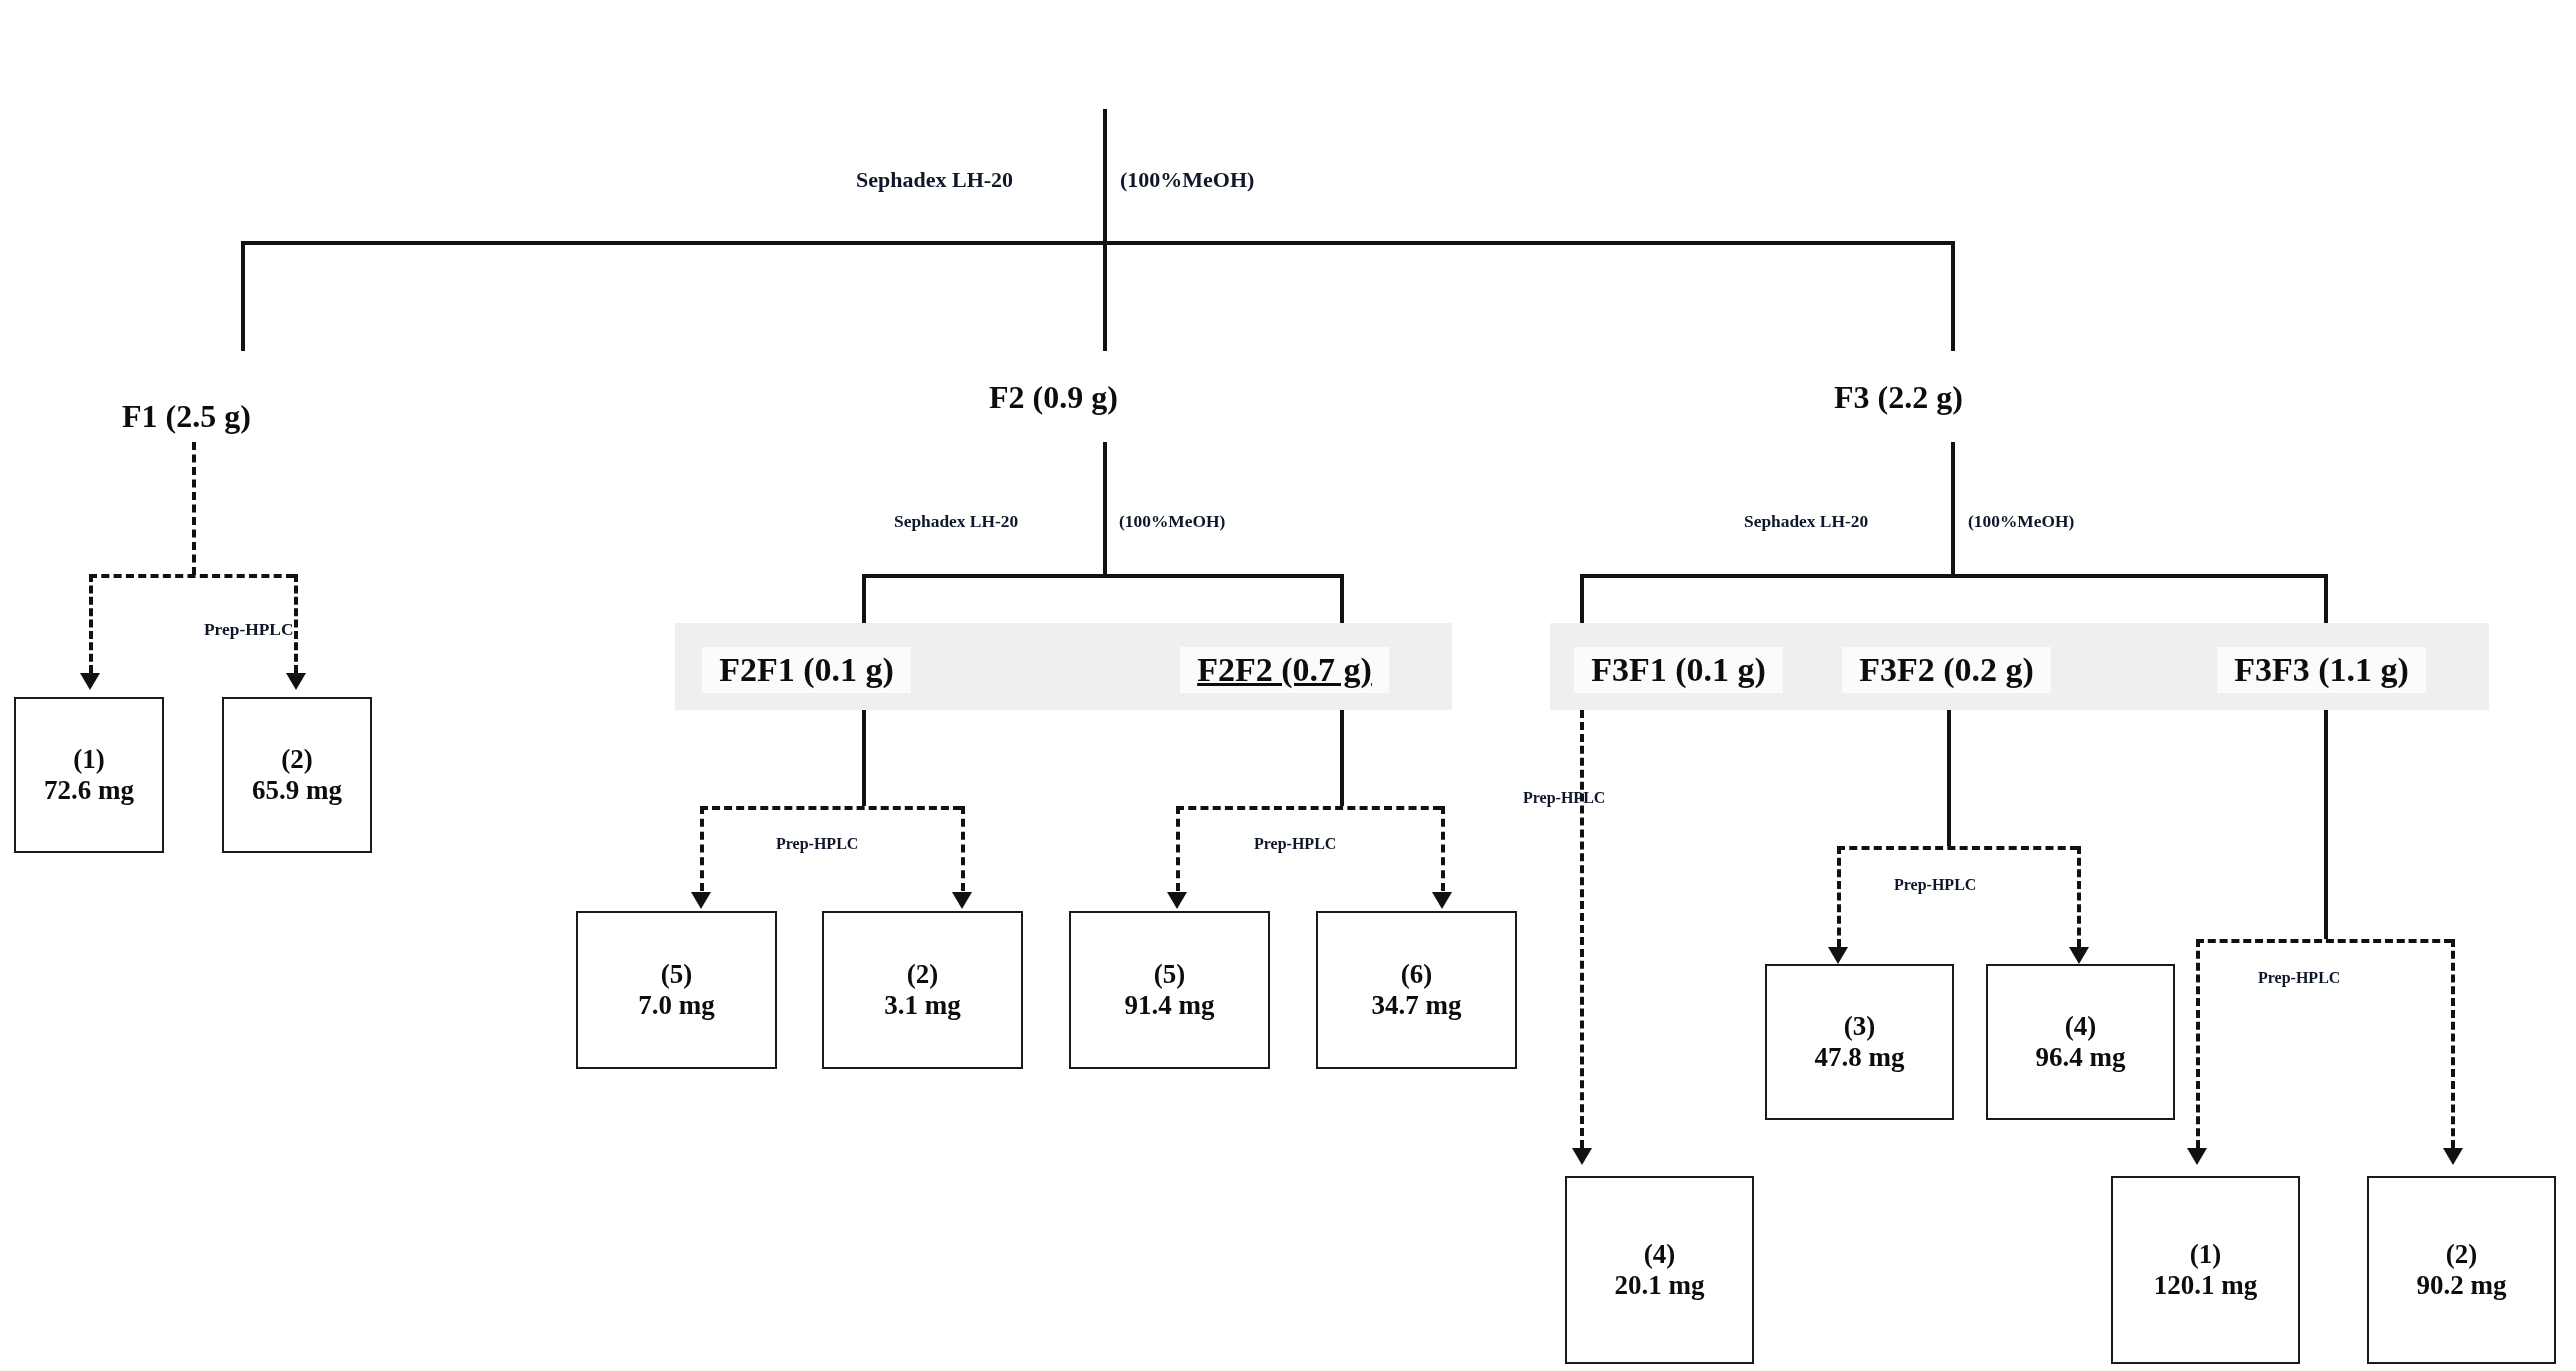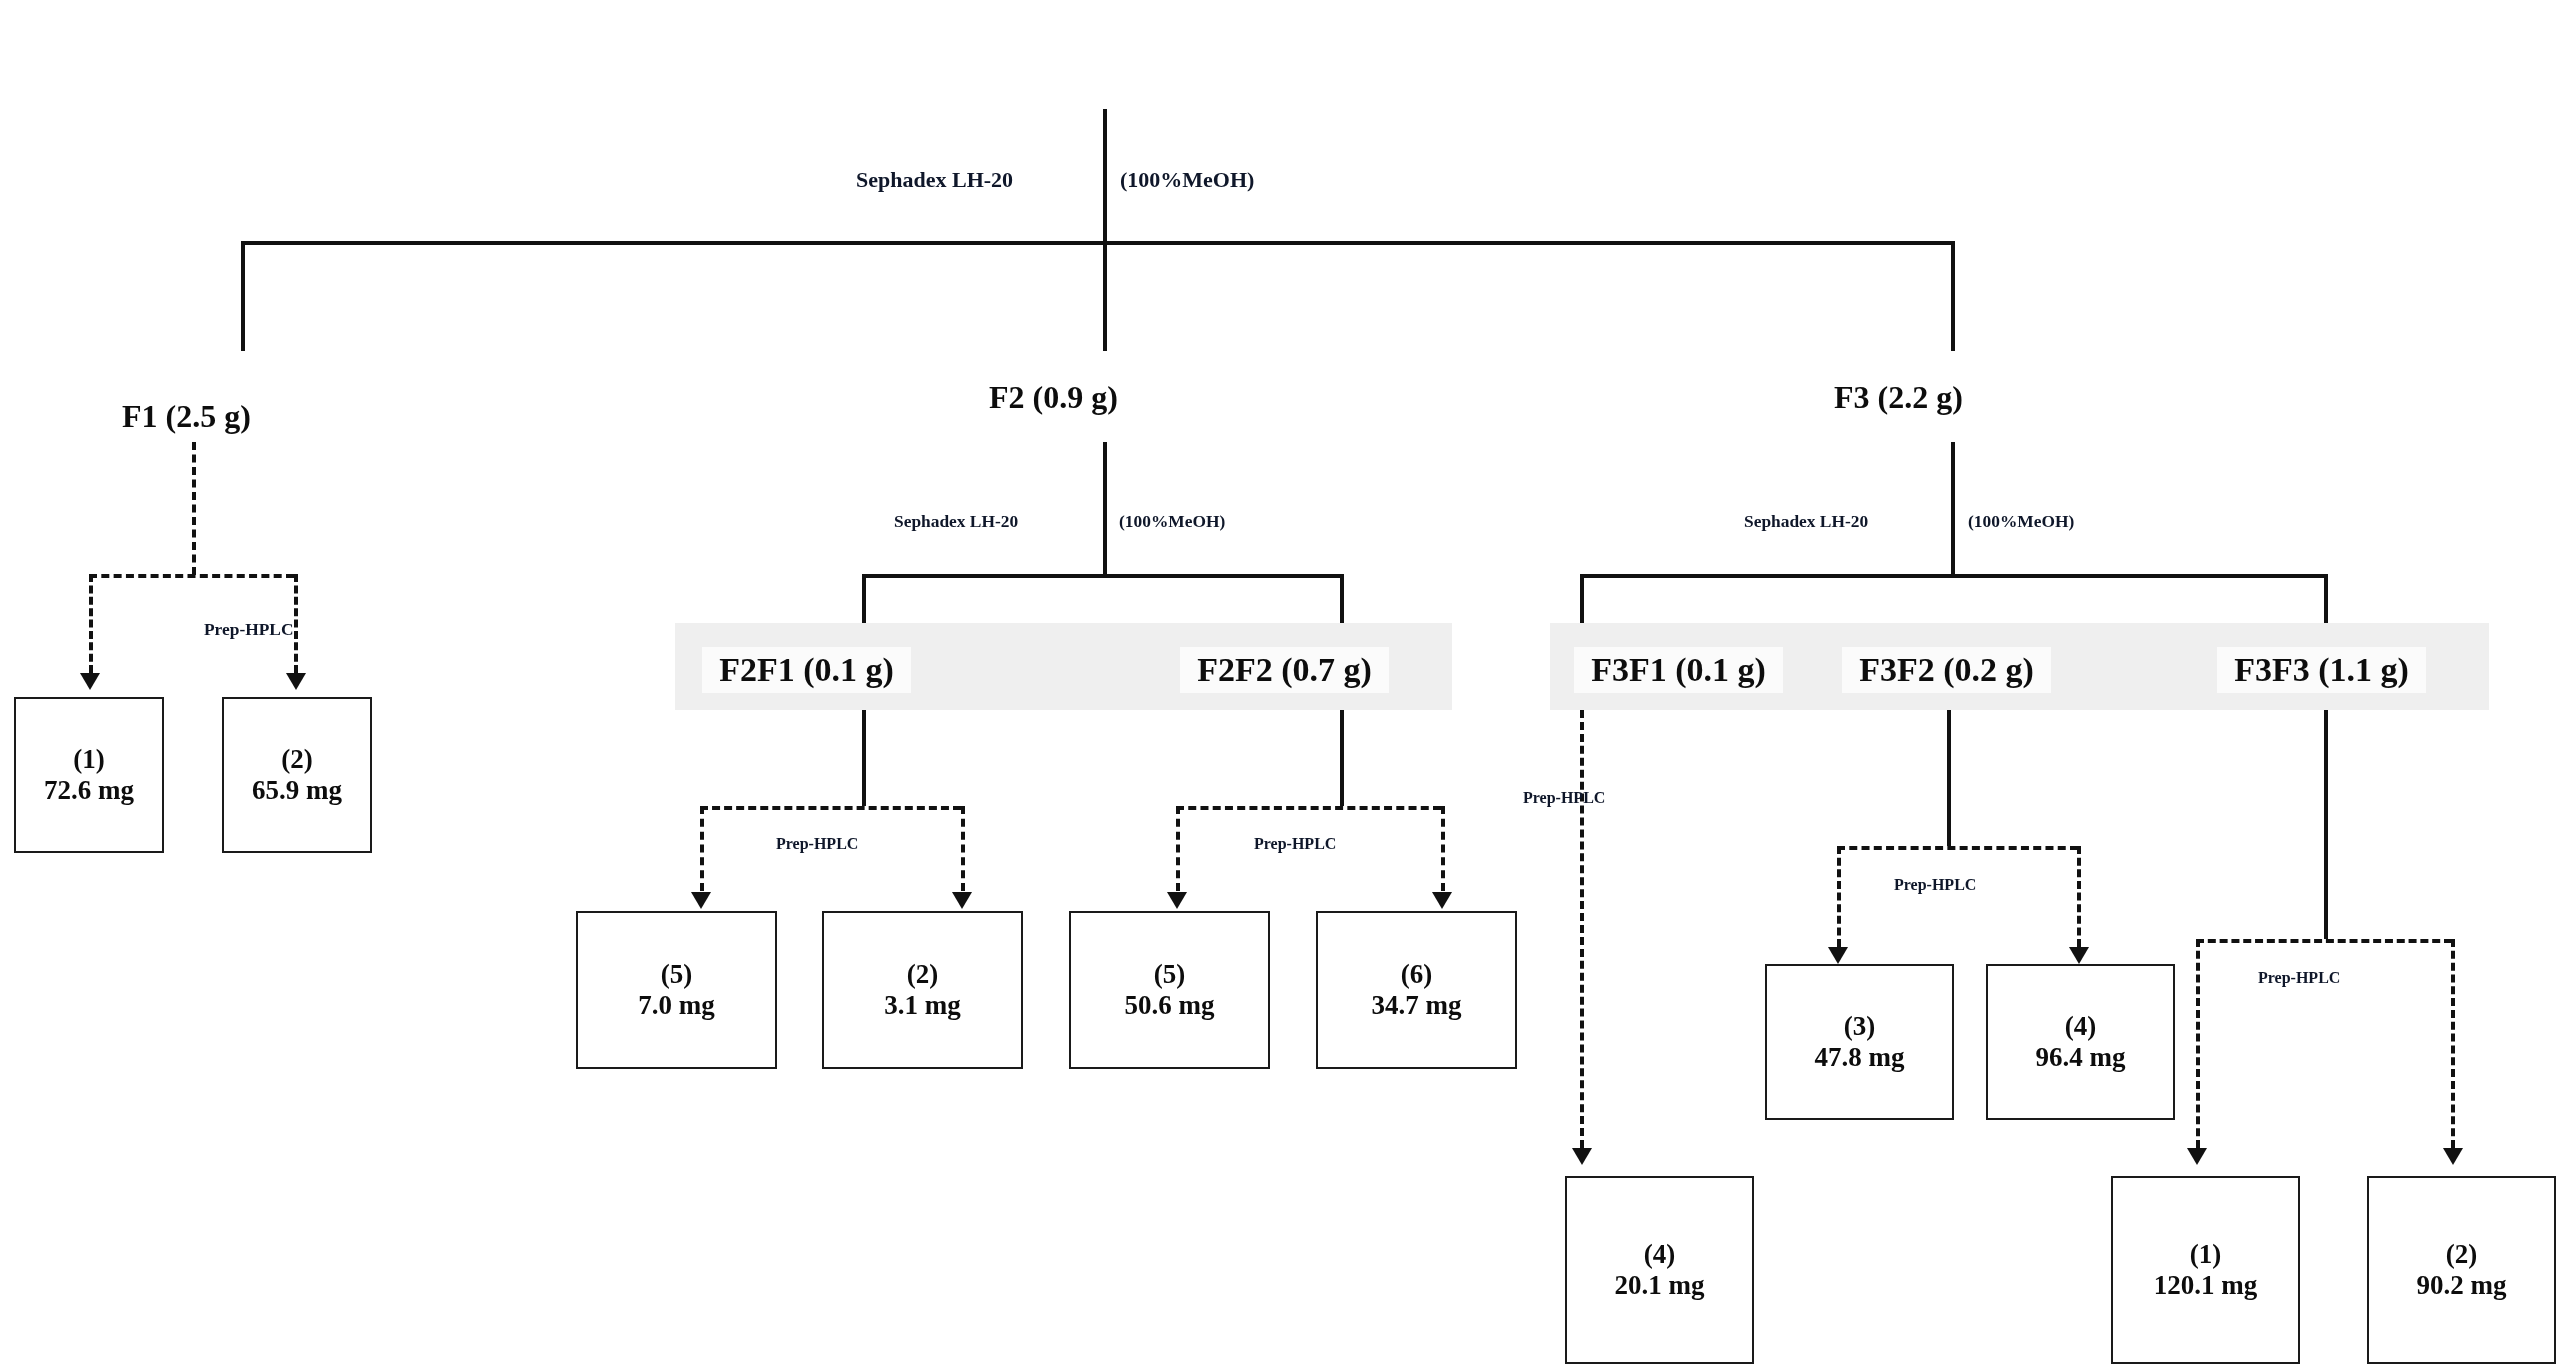--- a/index.html
+++ b/index.html
@@ -156,21 +156,21 @@
   <div class="vline" style="left:1103px; top:442px; height:133px;"></div>
   <div class="method-label method-md" style="left:894px; top:511px;">Sephadex LH-20</div>
   <div class="method-label method-md" style="left:1119px; top:511px;">(100%MeOH)</div>
 
   <div class="hline" style="left:862px; top:574px; width:482px;"></div>
   <div class="vline" style="left:862px; top:574px; height:75px;"></div>
   <div class="vline" style="left:1340px; top:574px; height:75px;"></div>
 
   <div class="band" style="left:675px; top:623px; width:777px; height:87px;"></div>
   <div class="band-label" style="left:702px; top:647px; width:209px; height:46px;">F2F1 (0.1 g)</div>
-  <div class="band-label" style="left:1180px; top:647px; width:209px; height:46px;">F2F2 (0.7 g)</div>
+  <div class="band-label" style="left:1180px; top:647px; width:209px; height:46px;text-decoration:underline;">F2F2 (0.7 g)</div>
 
   <div class="vline" style="left:862px; top:710px; height:96px;"></div>
   <div class="hdash" style="left:700px; top:806px; width:261px;"></div>
   <div class="vdash" style="left:700px; top:806px; height:85px;"></div>
   <div class="vdash" style="left:961px; top:806px; height:85px;"></div>
   <div class="arrowhead" style="left:691px; top:892px;"></div>
   <div class="arrowhead" style="left:952px; top:892px;"></div>
   <div class="method-label method-sm" style="left:776px; top:835px;">Prep-HPLC</div>
 
   <div class="vline" style="left:1340px; top:710px; height:96px;"></div>
@@ -184,21 +184,21 @@
   <div class="node-box" style="left:576px; top:911px; width:201px; height:158px; font-size:27px;">
     <span class="cmp-id">(5)</span>
     <span class="cmp-amt">7.0 mg</span>
   </div>
   <div class="node-box" style="left:822px; top:911px; width:201px; height:158px; font-size:27px;">
     <span class="cmp-id">(2)</span>
     <span class="cmp-amt">3.1 mg</span>
   </div>
   <div class="node-box" style="left:1069px; top:911px; width:201px; height:158px; font-size:27px;">
     <span class="cmp-id">(5)</span>
-    <span class="cmp-amt">50.6 mg</span>
+    <span class="cmp-amt">91.4 mg</span>
   </div>
   <div class="node-box" style="left:1316px; top:911px; width:201px; height:158px; font-size:27px;">
     <span class="cmp-id">(6)</span>
     <span class="cmp-amt">34.7 mg</span>
   </div>
 
   <div class="vline" style="left:1951px; top:442px; height:133px;"></div>
   <div class="method-label method-md" style="left:1744px; top:511px;">Sephadex LH-20</div>
   <div class="method-label method-md" style="left:1968px; top:511px;">(100%MeOH)</div>
 

